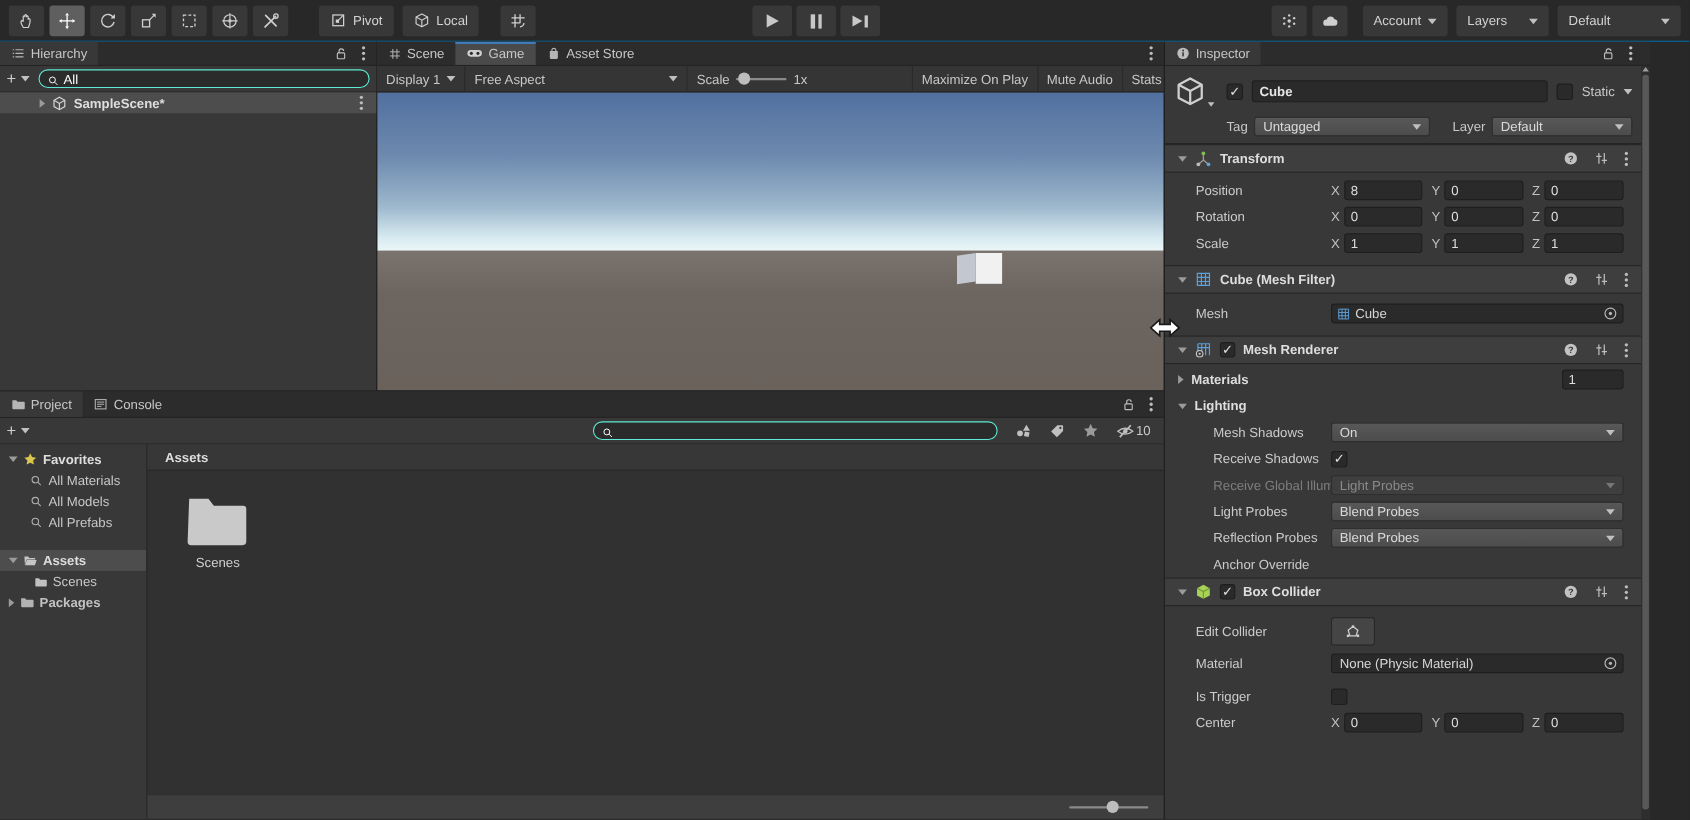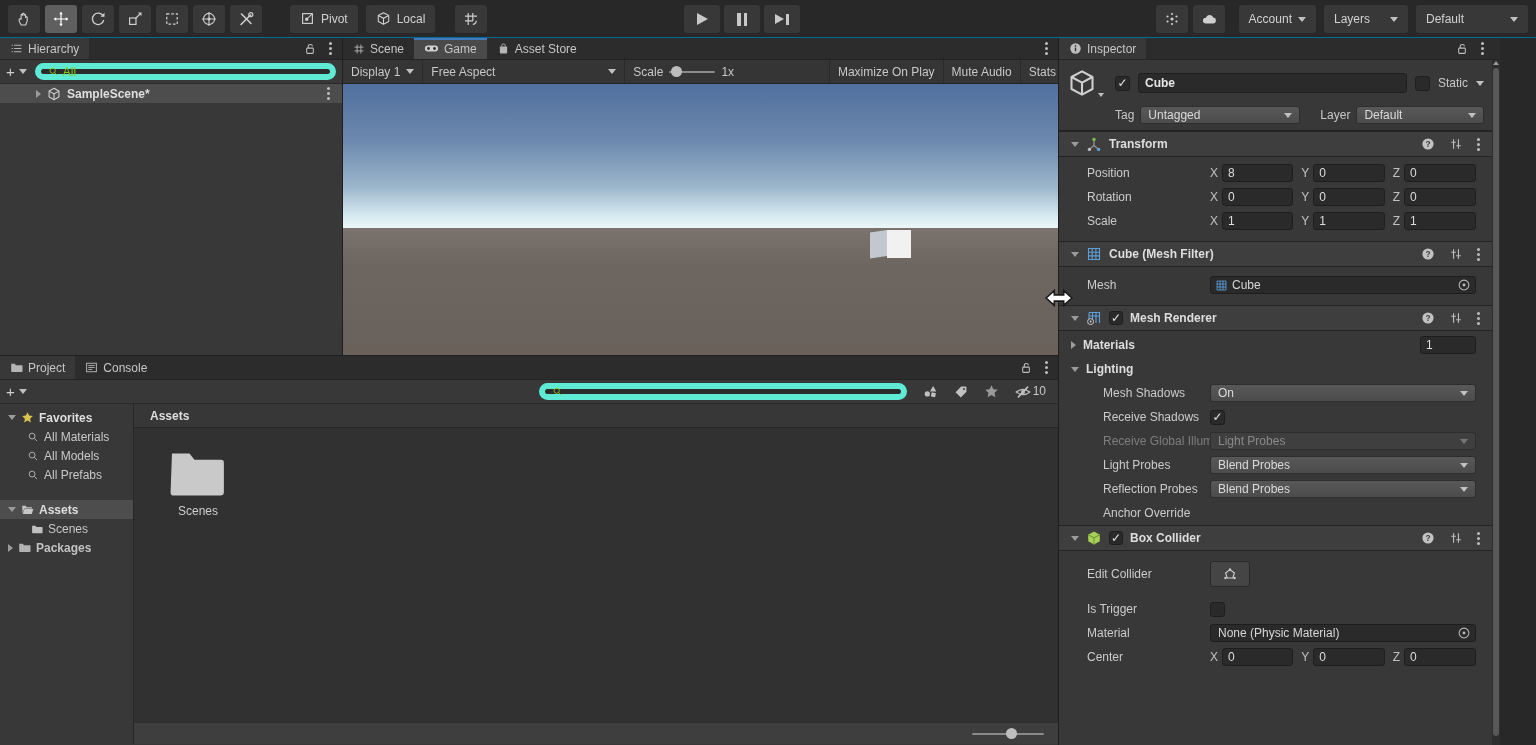--- a/index.html
+++ b/index.html
@@ -27,21 +27,21 @@
   .tab.active{background:#383838}
   .tab.focused{background:#4a4a4a;box-shadow:inset 0 2px 0 #437ab8}
   .striperight{margin-left:auto;display:flex;align-items:center;gap:12px;padding-right:10px}
   .kebab{width:3px;height:3px;border-radius:50%;background:#bdbdbd;box-shadow:0 -5px 0 #bdbdbd,0 5px 0 #bdbdbd}
   
   #hier{left:0;top:38px;width:343px;height:317px;background:#383838;border-right:1px solid #1f1f1f}
   #center{left:343px;top:38px;width:715px;height:317px;background:#383838}
   #insp{left:1058px;top:38px;width:442px;height:707px;background:#383838;border-left:1px solid #1f1f1f;overflow:hidden}
   #proj{left:0;top:355px;width:1058px;height:390px;background:#383838;border-top:1px solid #1f1f1f}
   .ptool{height:24px;display:flex;align-items:center;padding:0 6px;background:#383838;border-bottom:1px solid #2a2a2a;gap:4px}
-  .search{height:17px;background:#2b2b2b;border:6px solid #5eead4;border-radius:9px;display:flex;align-items:center;gap:4px;padding:0 7px;color:#84cc16}
+  .search{height:17px;background:#2b2b2b;border:1px solid #5eead4;border-radius:9px;display:flex;align-items:flex-end;gap:4px;padding:0 7px;color:#ffffff}
   .hrow{height:19px;display:flex;align-items:center;gap:6px}
   .tri-d{width:0;height:0;border-left:4.5px solid transparent;border-right:4.5px solid transparent;border-top:5.5px solid #9b9b9b;flex:none}
   .tri-r{width:0;height:0;border-top:4.5px solid transparent;border-bottom:4.5px solid transparent;border-left:5.5px solid #9b9b9b;flex:none}
   
   .gtool{height:24px;background:#353535;border-bottom:1px solid #232323;display:flex;align-items:center;color:#c8c8c8}
   .gseg{display:flex;align-items:center;gap:6px;padding:0 8px;height:100%;border-right:1px solid #2a2a2a}
   .gseg.noline{border-right:none}
   .gright{margin-left:auto;display:flex;height:100%}
   .slider{width:46px;height:2px;background:#8a8a8a;border-radius:1px;position:relative}
   .knob{width:11px;height:11px;border-radius:50%;background:#bdbdbd;position:absolute;top:-4.5px}
@@ -815,37 +815,37 @@
       <div class="irow" style="height:34px">
         <span class="ilbl">Edit Collider</span>
         <span class="valcol">
           <div class="ecbtn">
               <svg class="ic" width="16" height="16" style="color:#cfcfcf">
                 <use href="#i-editcol"></use>
               </svg>
             </div>
         </span>
       </div>
-      <div class="irow" style="margin-top:6px">
-        <span class="ilbl">Is Trigger</span>
-        <span class="valcol">
-            <span class="chk"></span>
-          </span>
-      </div>
       <div class="irow">
         <span class="ilbl">Material</span>
         <span class="valcol">
           <div class="objf">
             <span style="padding-left:3px">None (Physic Material)</span>
             <svg class="ic" width="14" height="14" style="color:#b8b8b8">
                 <use href="#i-picker"></use>
               </svg>
           </div>
         </span>
       </div>
+      <div class="irow" style="margin-top:6px">
+        <span class="ilbl">Is Trigger</span>
+        <span class="valcol">
+            <span class="chk"></span>
+          </span>
+      </div>
       <div class="irow">
         <span class="ilbl">Center</span>
         <span class="valcol" style="gap:8px">
           <span class="axgrp">
               <span class="ax">X</span>
               <span class="nf">0</span>
             </span>
           <span class="axgrp">
               <span class="ax">Y</span>
               <span class="nf">0</span>

